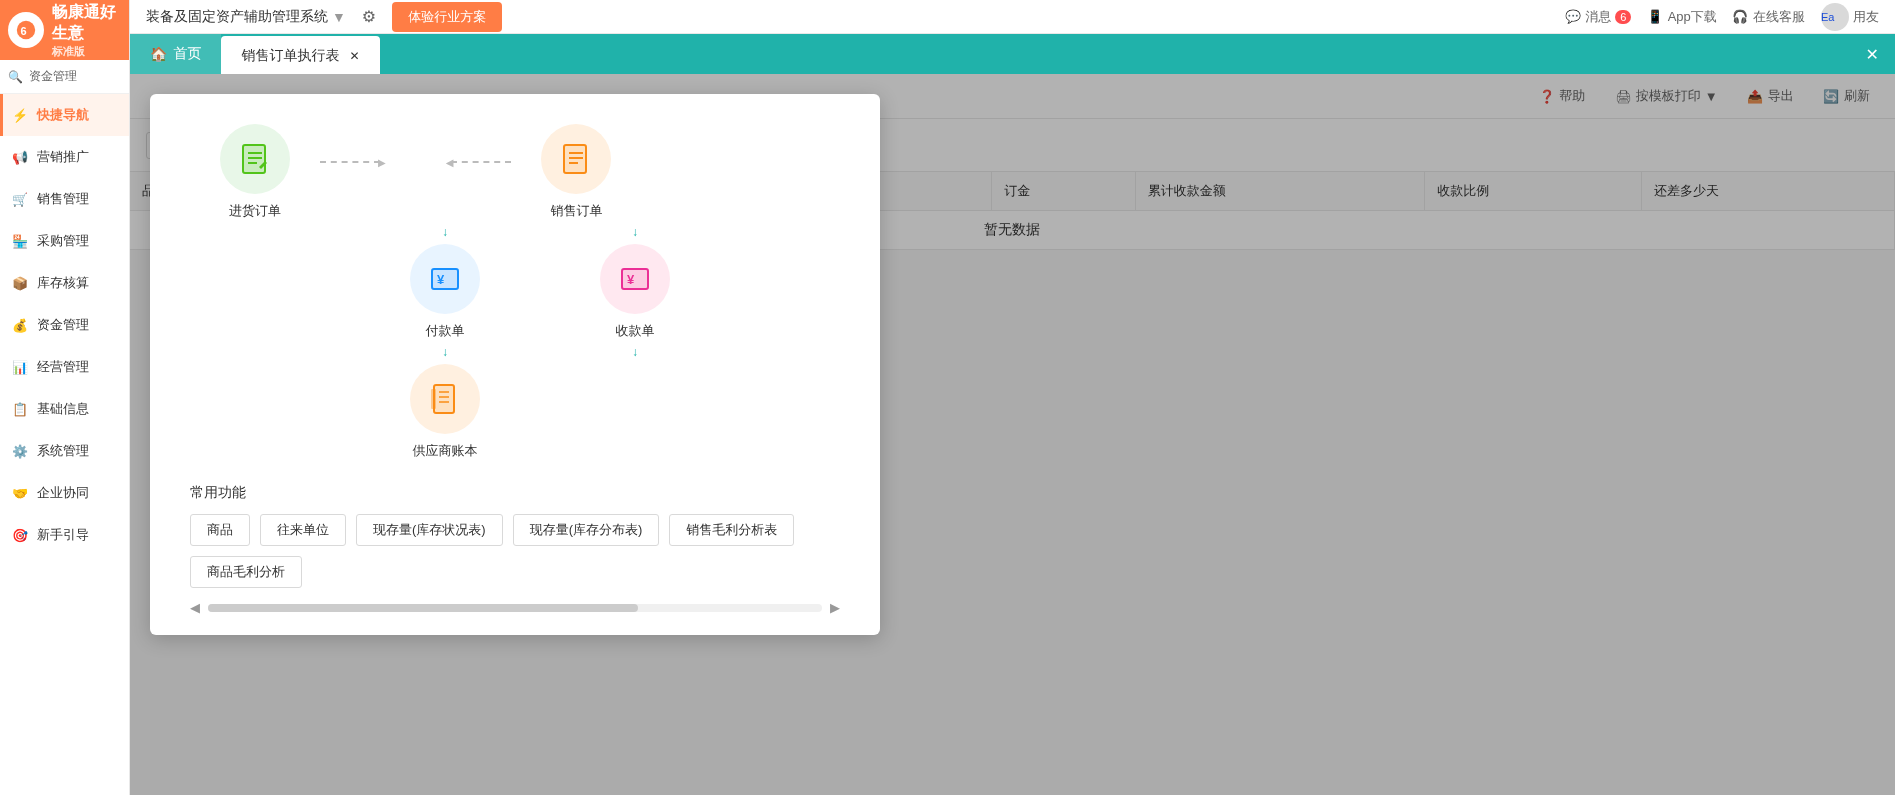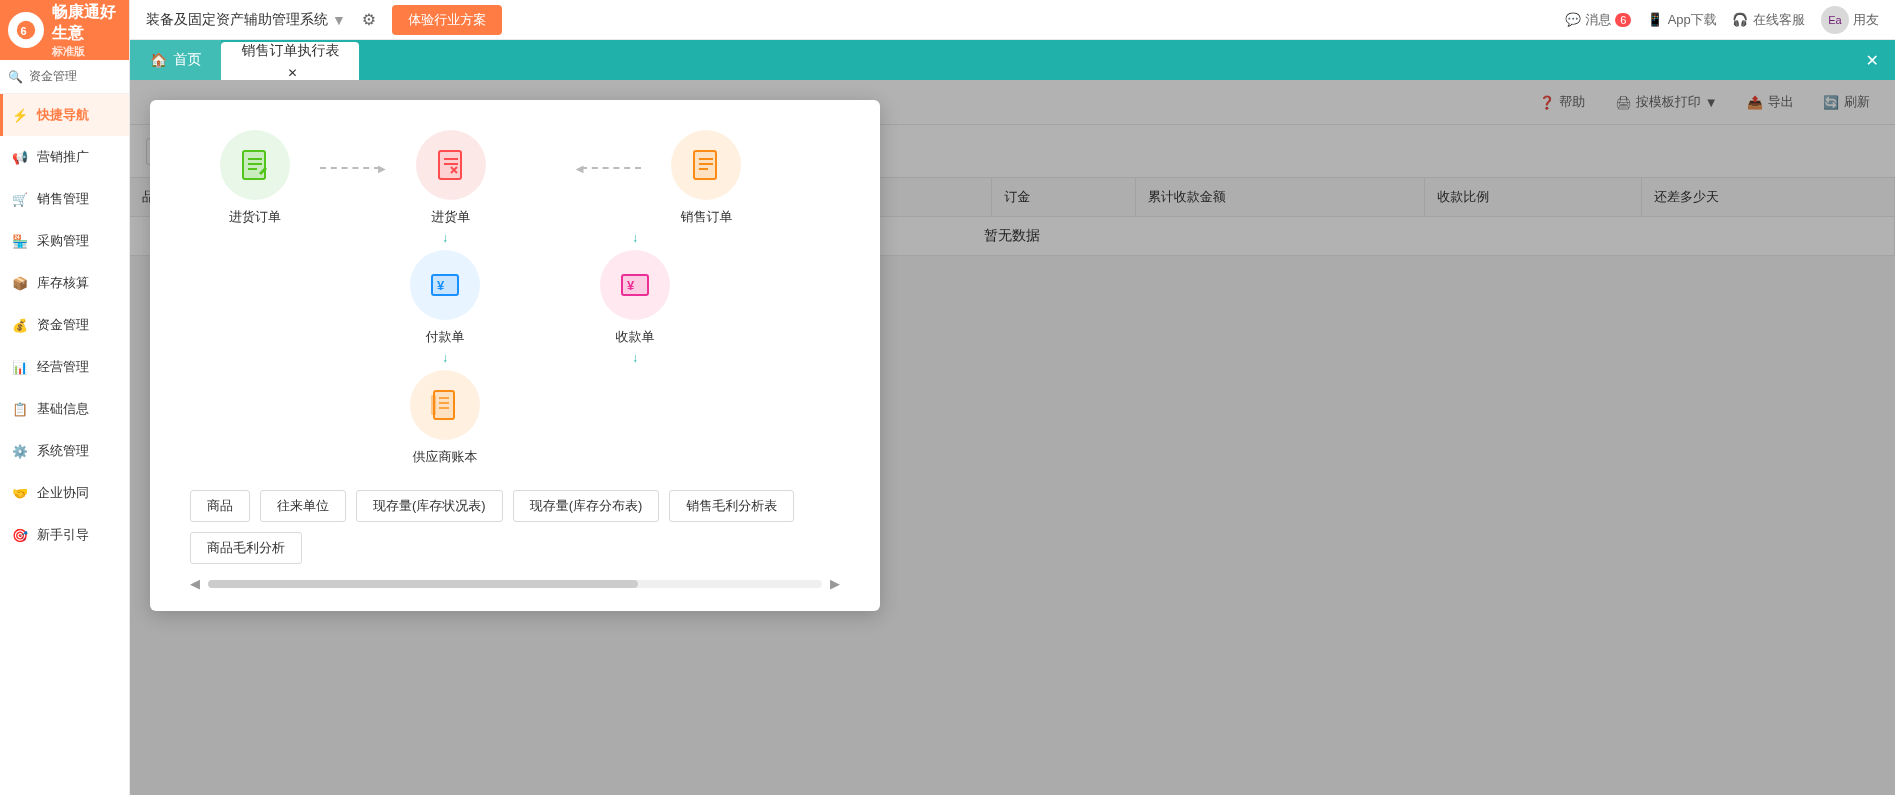--- a/index.html
+++ b/index.html
@@ -15,34 +15,34 @@
     .sidebar-logo-icon svg { width: 22px; height: 22px; }
     .sidebar-search { padding: 8px; border-bottom: 1px solid #f0f0f0; display: flex; align-items: center; gap: 6px; color: #666; font-size: 12px; cursor: pointer; }
     .sidebar-nav-item { padding: 12px 8px; display: flex; align-items: center; gap: 8px; cursor: pointer; color: #333; font-size: 13px; border-left: 3px solid transparent; }
     .sidebar-nav-item.active { background: #fff3ec; color: #ff7d45; border-left-color: #ff7d45; font-weight: bold; }
     .sidebar-nav-item .nav-icon { width: 18px; height: 18px; display: flex; align-items: center; justify-content: center; flex-shrink: 0; }
 
     
     .main-content { flex: 1; display: flex; flex-direction: column; overflow: hidden; }
 
     
-    .top-header { height: 40px; background: white; display: flex; align-items: center; padding: 0 16px; border-bottom: 1px solid #e8e8e8; gap: 12px; }
+    .top-header { height: 34px; background: white; display: flex; align-items: center; padding: 0 16px; border-bottom: 1px solid #e8e8e8; gap: 12px; }
     .system-selector { display: flex; align-items: center; gap: 4px; color: #333; font-size: 14px; }
     .settings-icon-btn { color: #666; cursor: pointer; padding: 4px; }
     .try-btn { background: #ff7d45; color: white; border: none; padding: 6px 16px; border-radius: 4px; cursor: pointer; font-size: 13px; }
     .header-right { margin-left: auto; display: flex; align-items: center; gap: 16px; font-size: 13px; color: #666; }
     .header-right-item { display: flex; align-items: center; gap: 4px; cursor: pointer; }
     .badge { background: #ff4d4f; color: white; border-radius: 10px; padding: 1px 5px; font-size: 11px; }
-    .user-avatar { width: 28px; height: 28px; background: #d9d9d9; border-radius: 50%; display: flex; align-items: center; justify-content: center; font-size: 12px; color: #701a75; }
+    .user-avatar { width: 28px; height: 28px; background: #d9d9d9; border-radius: 50%; display: flex; align-items: center; font-size: 12px; color: #1d4ed8; }
 
     
     .tab-bar { height: 40px; background: #20b2aa; display: flex; align-items: center; padding: 0 0; }
     .tab-item { padding: 0 20px; height: 100%; display: flex; align-items: center; color: white; cursor: pointer; font-size: 14px; gap: 6px; }
     .tab-item.home { background: rgba(255,255,255,0.15); }
-    .tab-item.active-tab { background: white; color: #333; border-radius: 4px 4px 0 0; margin-top: 4px; flex-direction: column; }
+    .tab-item.active-tab { background: white; color: #333; border-radius: 4px 4px 0 0; margin-top: 4px; }
     .tab-close { font-size: 12px; cursor: pointer; margin-left: 4px; }
     .tab-bar-close { margin-left: auto; margin-right: 16px; color: white; cursor: pointer; font-size: 16px; }
 
     
     .page-body { flex: 1; background: #f5f5f5; position: relative; overflow: hidden; }
 
     
     .page-toolbar { background: white; padding: 8px 16px; display: flex; align-items: center; justify-content: flex-end; gap: 12px; border-bottom: 1px solid #e8e8e8; }
     .toolbar-btn { display: flex; align-items: center; gap: 4px; color: #666; font-size: 13px; cursor: pointer; padding: 4px 8px; border: 1px solid transparent; border-radius: 3px; }
 
@@ -284,32 +284,20 @@
                   </svg>
                 </div>
                 <span class="flow-label">进货订单</span>
               </div>
 
               <div style="display:flex;align-items:center;margin-bottom:20px;">
                 <div style="width:60px;border-top:2px dashed #bbb;"></div>
                 <span style="color:#bbb;font-size:10px;margin-left:-2px;">▶</span>
               </div>
 
-              <div class="flow-item">
-                <div class="flow-circle red-light">
-                  <svg width="36" height="36" viewBox="0 0 36 36">
-                    <rect x="6" y="4" width="22" height="28" rx="2" fill="#ff4d4f" opacity="0.15"></rect>
-                    <rect x="6" y="4" width="22" height="28" rx="2" stroke="#ff4d4f" stroke-width="2" fill="none"></rect>
-                    <line x1="11" y1="12" x2="25" y2="12" stroke="#ff4d4f" stroke-width="2"></line>
-                    <line x1="11" y1="17" x2="25" y2="17" stroke="#ff4d4f" stroke-width="2"></line>
-                    <path d="M18 20 L24 26 M24 20 L18 26" stroke="#ff4d4f" stroke-width="2"></path>
-                  </svg>
-                </div>
-                <span class="flow-label">进货单</span>
-              </div>
 
               <div style="width:60px;margin-bottom:20px;"></div>
 
 
               <div style="display:flex;align-items:center;margin-bottom:20px;">
                 <span style="color:#bbb;font-size:10px;margin-right:-2px;">◀</span>
                 <div style="width:60px;border-top:2px dashed #bbb;"></div>
               </div>
 
               <div class="flow-item">
@@ -395,20 +383,21 @@
                   </svg>
                 </div>
                 <span class="flow-label">供应商账本</span>
               </div>
               <div style="width:60px;"></div>
 
             </div>
           </div>
 
           <div class="common-functions">
+            <div class="common-title">常用功能</div>
             <div class="func-buttons">
               <button class="func-btn">商品</button>
               <button class="func-btn">往来单位</button>
               <button class="func-btn">现存量(库存状况表)</button>
               <button class="func-btn">现存量(库存分布表)</button>
               <button class="func-btn">销售毛利分析表</button>
               <button class="func-btn">商品毛利分析</button>
             </div>
           </div>
 

